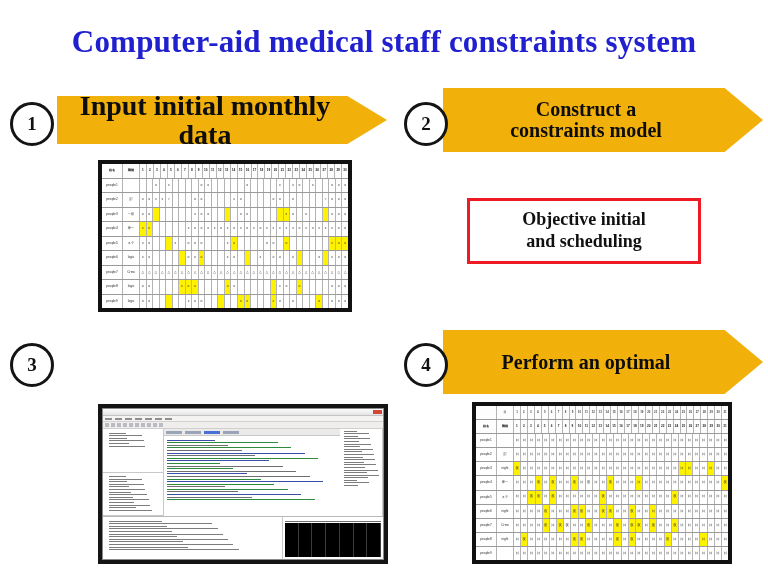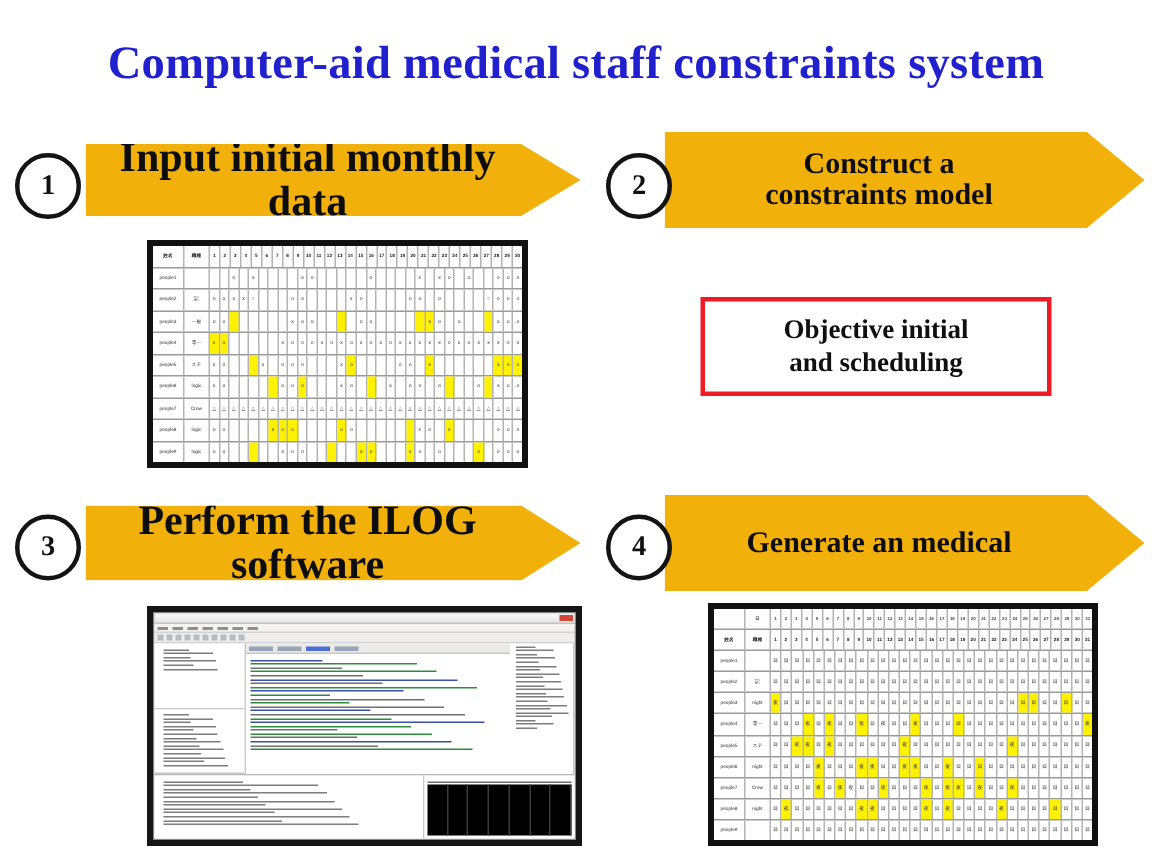--- a/index.html
+++ b/index.html
@@ -507,30 +507,27 @@
   </div>
 
   <div id="objbox">
     <span>Objective initial</span>
     <span>and scheduling</span>
   </div>
 
   <div class="badge b3">
     <span>3</span>
   </div>
-  <div class="arrow a3 one-line">
-    <span class="txt">Perform the ILOG software</span>
-  </div>
 
   <div class="badge b4">
     <span>4</span>
   </div>
   <div class="arrow a4 two-line">
     <span class="txt">
-      <span>Generate an medical</span><br>
+      <span>Perform an optimal</span><br>
     </span>
   </div>
 
   <div id="ide">
     <div id="idewin">
       <div id="idetitle">
         <span class="cbx"></span>
       </div>
       <div id="idemenu">
         <i></i>

